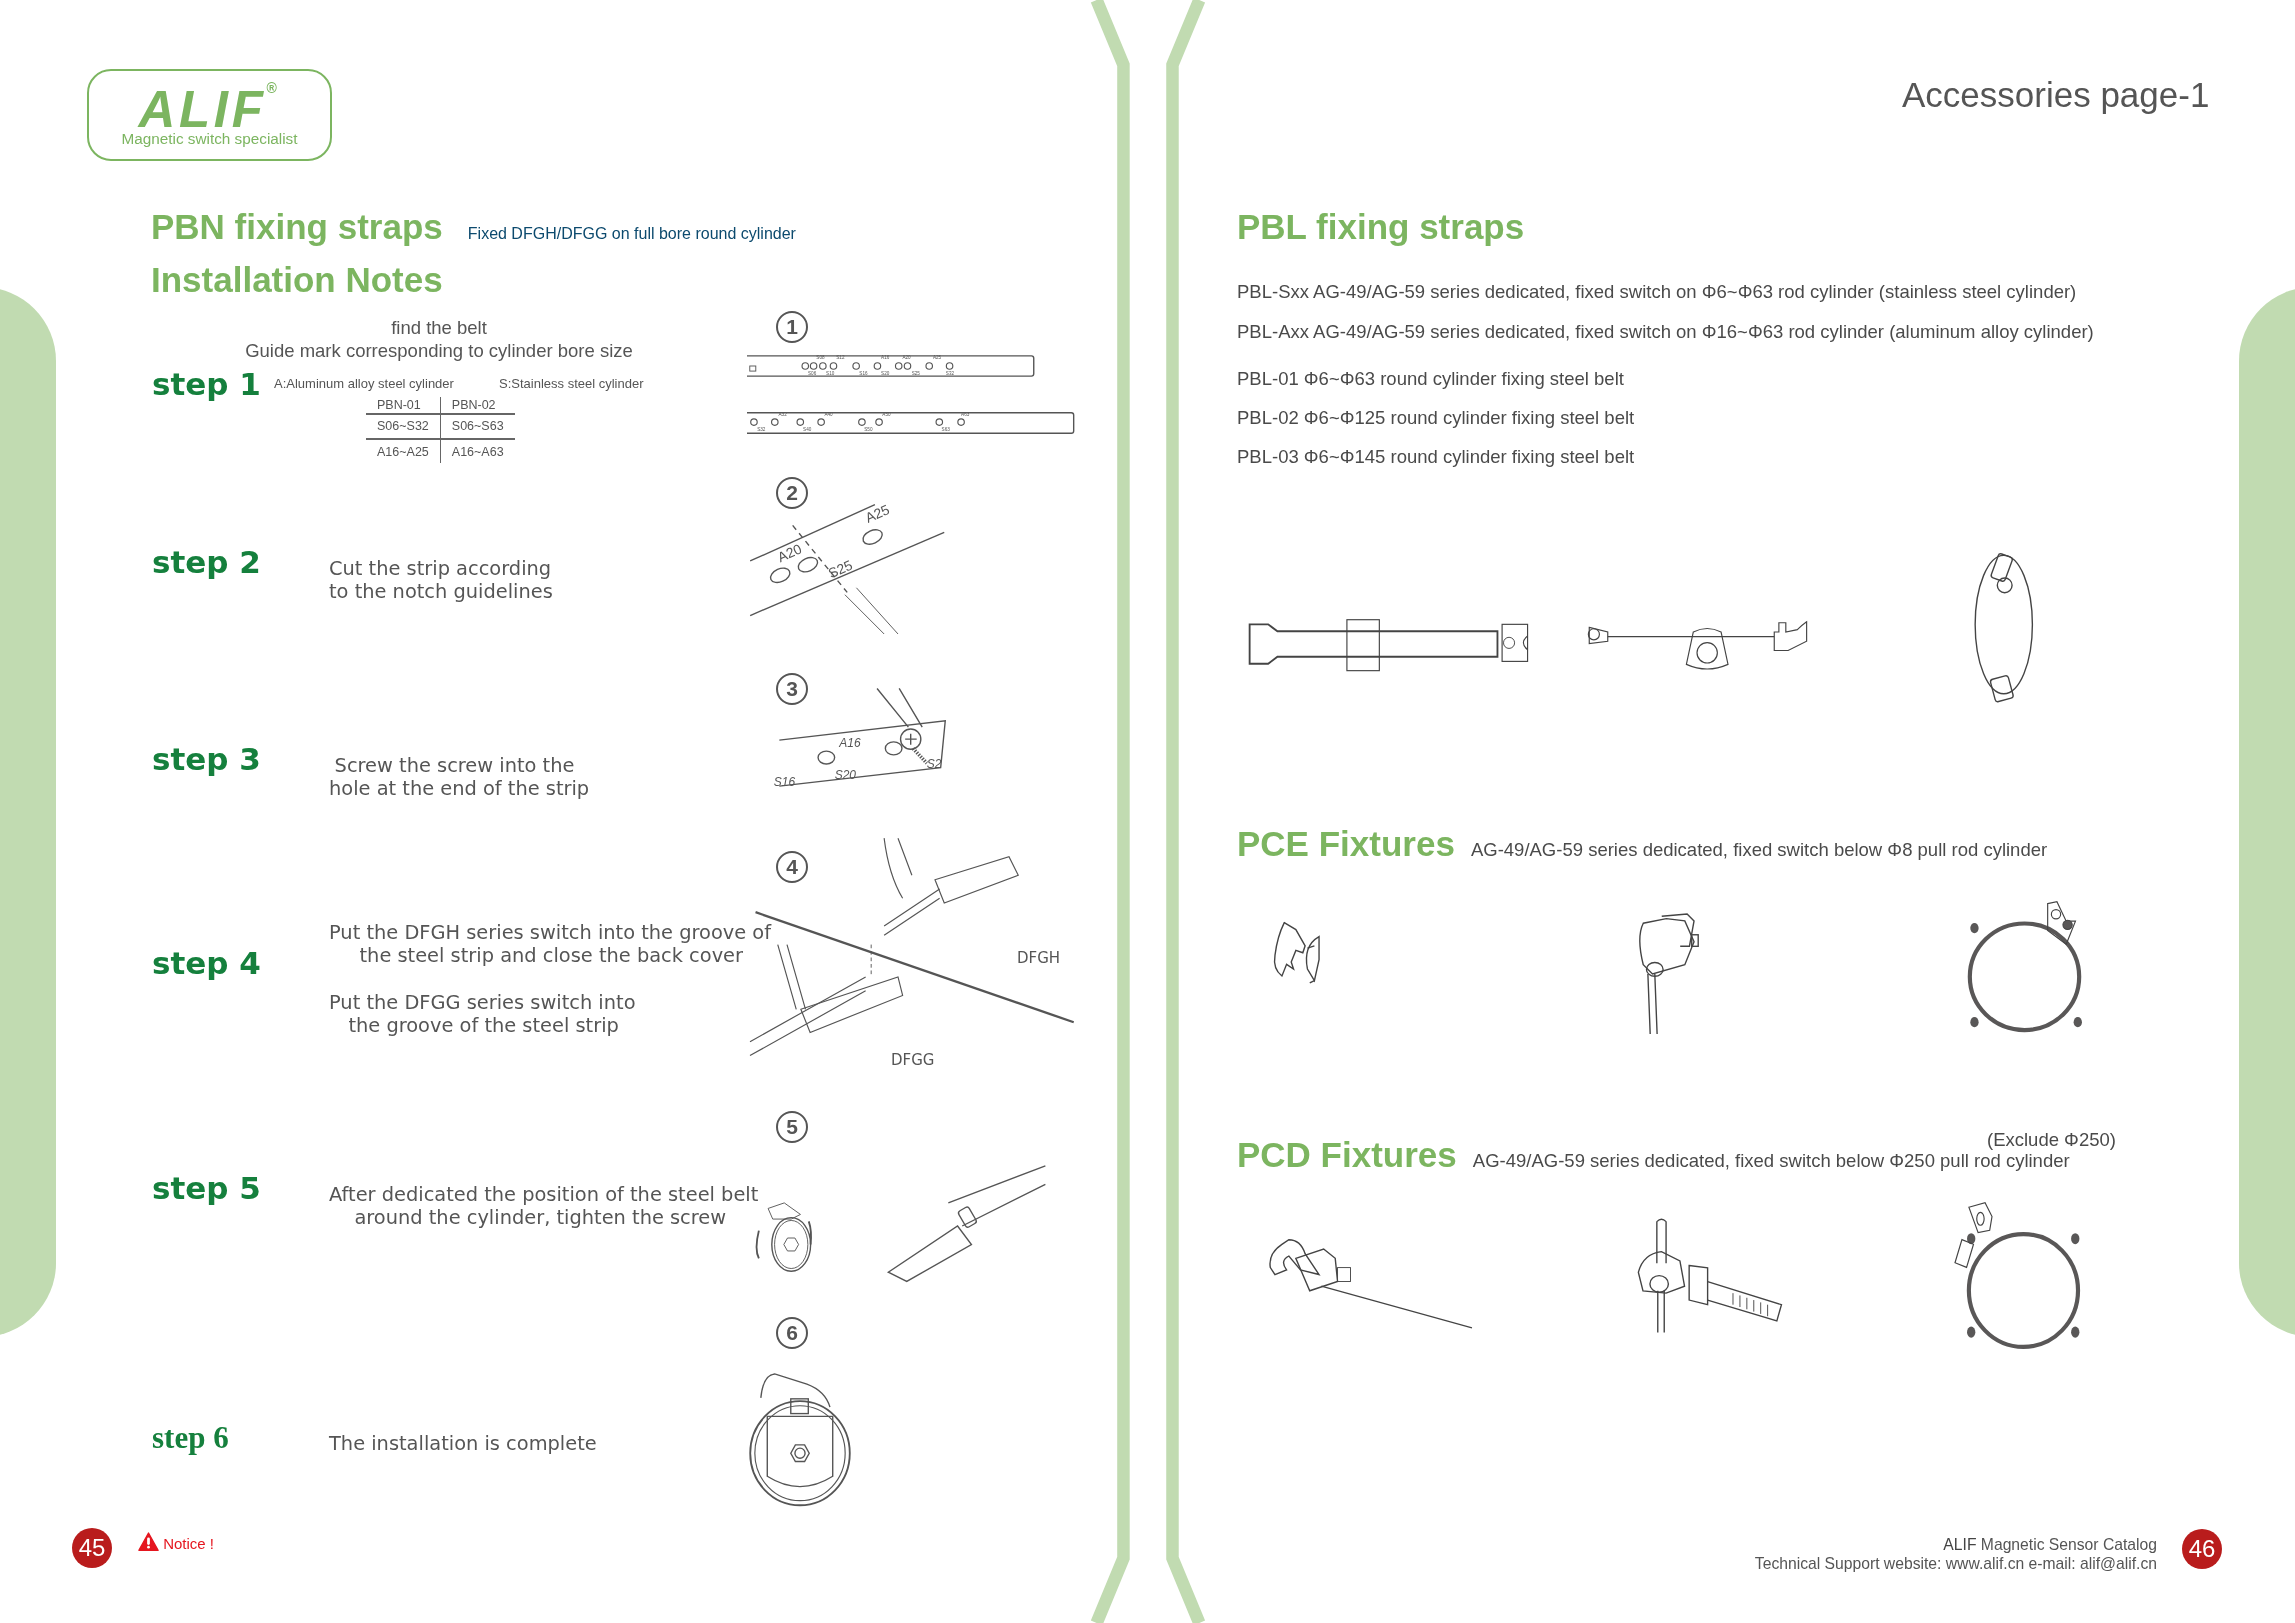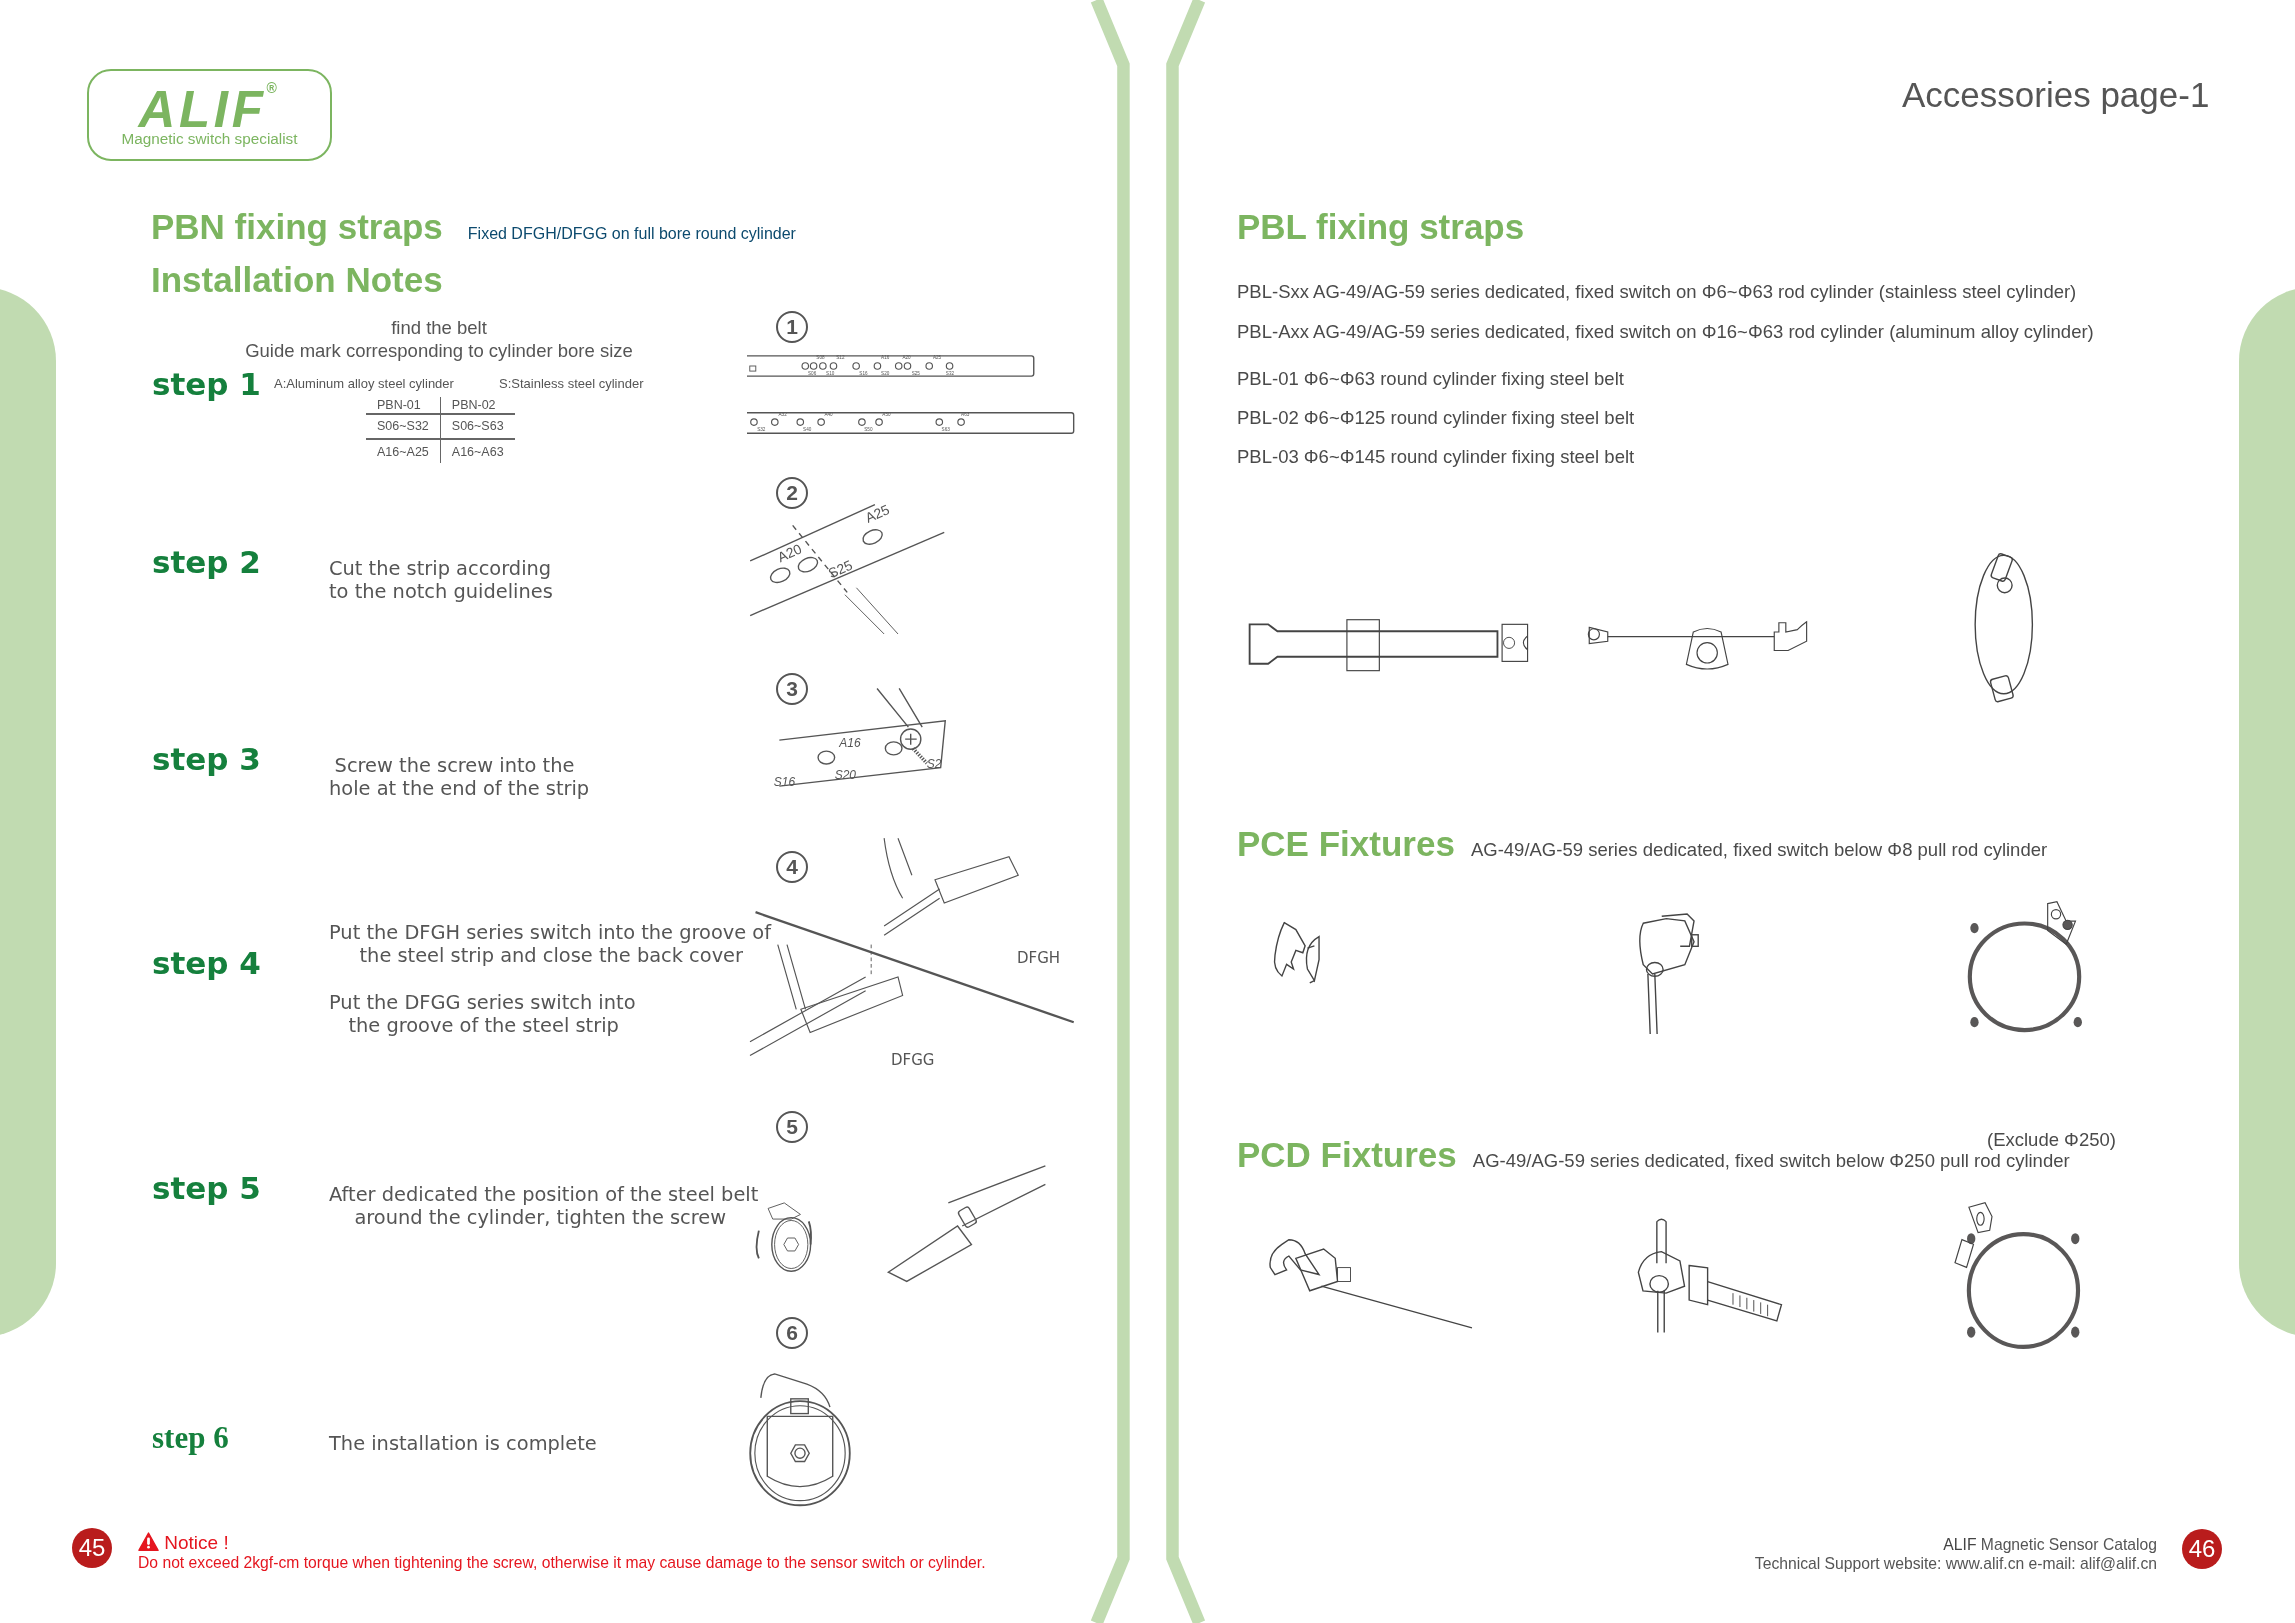--- a/index.html
+++ b/index.html
@@ -22,21 +22,21 @@
   .circ-num{width:32px;height:32px;border:2.3px solid #555;border-radius:50%;box-sizing:border-box;text-align:center;line-height:28px;font-size:21px;font-weight:bold;color:#555;}
   .t-small{font-size:13px;color:#555;}
   .belt-tbl{border-collapse:collapse;font-size:12.5px;color:#555;}
   .belt-tbl th{font-weight:normal;padding:0.9px 11px;text-align:left;}
   .belt-tbl td{padding:4.6px 11px;text-align:center;}
   .belt-tbl th{border-bottom:2.3px solid #666;}
   .belt-tbl tr.r1 td{border-bottom:2.3px solid #666;}
   .belt-tbl th:first-child,.belt-tbl td:first-child{border-right:1.9px solid #666;}
   .pbl-line{font-size:18.5px;color:#4a4a4a;}
   .page-badge{width:40px;height:40px;border-radius:50%;background:#b91c1c;color:#fff;text-align:center;line-height:40px;font-size:24px;}
-  .notice-title{font-size:19px;color:#e5161f;}
+  .notice-title{font-size:15px;color:#e5161f;}
   .notice-body{font-size:15.7px;color:#e5161f;}
   .footer-text{font-size:15.7px;color:#555;text-align:right;line-height:18.5px;}
   svg{overflow:visible;}
 </style>
 </head>
 <body>
 
 <div class="side-tab left"></div>
 <div class="side-tab right"></div>
 
@@ -247,21 +247,20 @@
 <div class="abs page-badge" style="left:72px;top:1528px;">45</div>
 <div class="abs" style="left:138px;top:1532px;">
   <div class="notice-title">
     <svg width="21" height="19.4" style="vertical-align:-2.8px" viewBox="0 0 46 42">
       <path d="M23,2 L44,40 H2 Z" fill="#e5161f" stroke="#e5161f" stroke-width="3" stroke-linejoin="round"></path>
       <rect x="20" y="12" width="6" height="16" rx="3" fill="#fff"></rect>
         <circle cx="23" cy="33" r="3" fill="#fff"></circle>
     </svg>
     <span>Notice !</span>
   </div>
-  <div class="notice-body">Do not exceed 2kgf-cm torque when tightening the screw, otherwise it may cause damage to the sensor switch or cylinder.</div>
 </div>
 
 <div class="abs" style="left:1902px;top:75px;font-size:35px;color:#555;">Accessories page-1</div>
 
 <div class="abs green-h h-big" style="left:1237px;top:207px;">PBL fixing straps</div>
 <div class="abs pbl-line" style="left:1237px;top:281px;">PBL-Sxx AG-49/AG-59 series dedicated, fixed switch on Φ6~Φ63 rod cylinder (stainless steel cylinder)</div>
 <div class="abs pbl-line" style="left:1237px;top:321px;">PBL-Axx AG-49/AG-59 series dedicated, fixed switch on Φ16~Φ63 rod cylinder (aluminum alloy cylinder)</div>
 <div class="abs pbl-line" style="left:1237px;top:368px;">PBL-01 Φ6~Φ63 round cylinder fixing steel belt</div>
 <div class="abs pbl-line" style="left:1237px;top:407px;">PBL-02 Φ6~Φ125 round cylinder fixing steel belt</div>
 <div class="abs pbl-line" style="left:1237px;top:446px;">PBL-03 Φ6~Φ145 round cylinder fixing steel belt</div>

